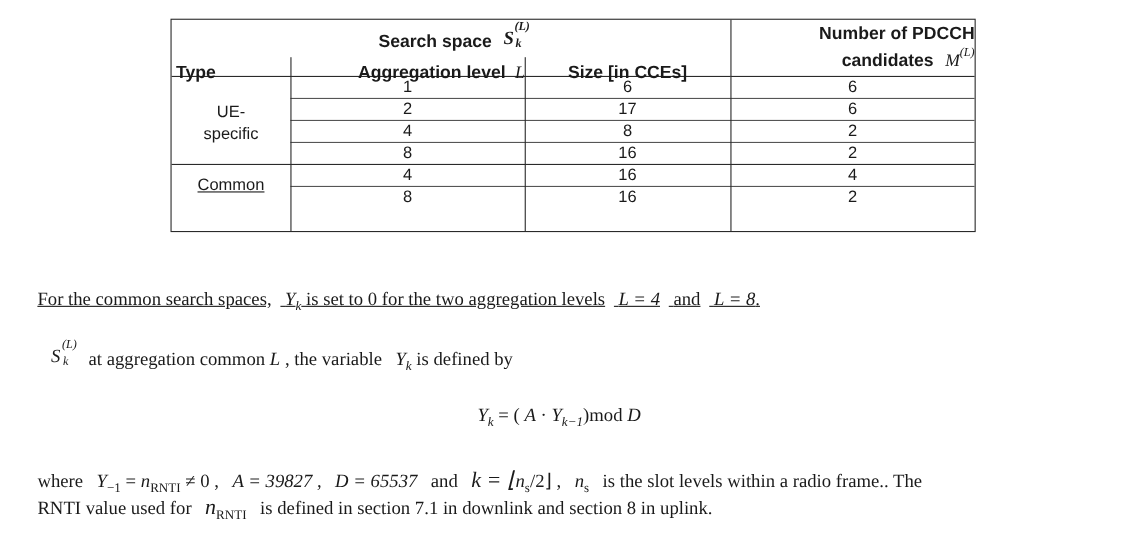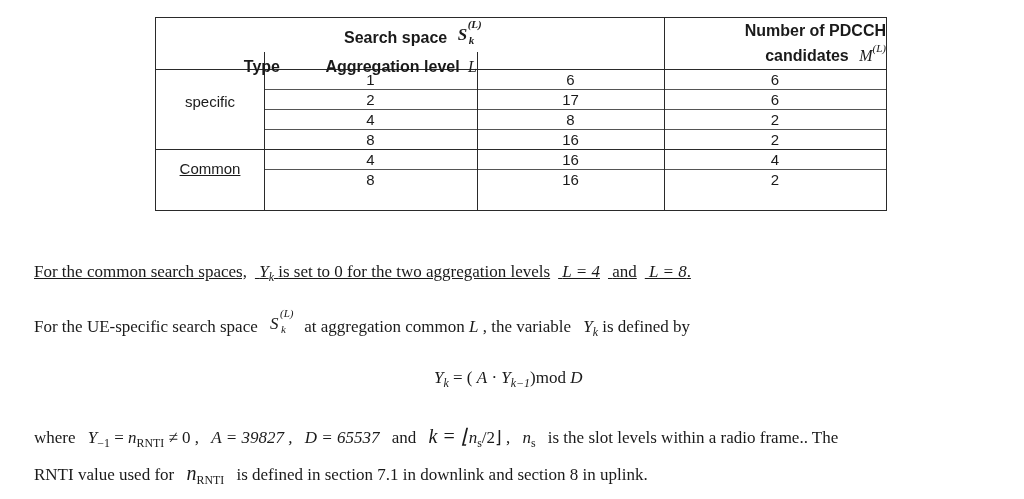--- a/index.html
+++ b/index.html
@@ -52,39 +52,43 @@
 
   <div class="cell hdr" style="left:188px; top:7px; white-space:nowrap;">
     <span>Search space</span>
     <span class="ss" style="margin-left:6px;">
       <span class="base">S</span>
       <span class="sup">(L)</span>
       <span class="sub">k</span>
     </span>
   </div>
 
-  <div class="cell hdr" style="left:16px; top:40px; width:108px; text-align:right;">
+  <div class="cell hdr" style="left:4px; top:40px; width:108px; text-align:left;">
     <span>Type</span>
   </div>
 
   <div class="cell hdr" style="left:108px; top:40px; width:213px; text-align:right; white-space:nowrap;">
     <span>Aggregation level</span>
     <span class="math" style="margin-left:4px;">L</span>
   </div>
 
+  <div class="cell hdr" style="left:321px; top:40px; width:187px; text-align:center; white-space:nowrap;">
+    <span>Size [in CCEs]</span>
+  </div>
 
   <div class="cell hdr" style="left:508px; top:0; width:222px; text-align:right; line-height:25px; padding-top:0;">
     <div>Number of PDCCH</div>
     <div style="white-space:nowrap;">
       <span>candidates</span>
       <span class="math" style="margin-left:6px;">M</span><sup class="math" style="font-size:11px; vertical-align:9px;">(L)</sup>
     </div>
   </div>
 
   <div class="cell" style="left:0; top:74px; width:108px; text-align:center; font-size:15px; line-height:20px;">
+    <div>UE-</div>
     <div>specific</div>
   </div>
   <div class="cell" style="left:0; top:151px; width:108px; text-align:center; font-size:15px; line-height:20px; transform:translateY(-10px);text-decoration:underline;">
     <div>Common</div>
   </div>
 
   <div class="cell num" style="left:108px; top:52px; width:213px;">1</div>
   <div class="cell num" style="left:321px; top:52px; width:187px;">6</div>
   <div class="cell num" style="left:508px; top:52px; width:222px;">6</div>
 
@@ -112,21 +116,21 @@
 <div class="para" style="top:262px;text-decoration:underline;">
   <span>For the common search spaces,</span><span class="sp"></span>
   <span class="it">Y</span><sub class="it">k</sub>
   <span>is set to 0 for the two aggregation levels</span><span class="sp"></span>
   <span class="it">L = 4</span><span class="sp"></span>
   <span>and</span><span class="sp"></span>
   <span class="it">L = 8</span><span>.</span>
 </div>
 
 <div class="para" style="top:314px;">
-  <span>For the UE-specific search space</span><span class="sp"></span>
+  <span class="sp"></span>
   <span class="ss">
     <span class="base">S</span>
     <span class="sup">(L)</span>
     <span class="sub">k</span>
   </span><span class="sp"></span>
   <span>at aggregation common</span>
   <span class="it">L</span>
   <span>, the variable</span><span class="sp"></span>
   <span class="it">Y</span><sub class="it">k</sub>
   <span>is defined by</span>
@@ -141,17 +145,17 @@
   <span>where</span><span class="sp"></span>
   <span class="it">Y</span><sub>−1</sub><span> = </span><span class="it">n</span><sub>RNTI</sub><span> ≠ 0 ,</span><span class="sp"></span>
   <span class="it">A = 39827 ,</span><span class="sp"></span>
   <span class="it">D = 65537</span><span class="sp"></span>
   <span>and</span><span class="sp"></span>
   <span class="it" style="font-size:20px;">k = ⌊</span><span class="it">n</span><sub>s</sub><span>/2⌋ ,</span><span class="sp"></span>
   <span class="it">n</span><sub>s</sub><span class="sp"></span>
   <span>is the slot levels within a radio frame.. The</span>
 </div>
 
-<div class="para" style="top:462px;">
+<div class="para" style="top:450px;">
   <span>RNTI value used for</span><span class="sp"></span>
   <span class="it" style="font-size:20px;">n</span><sub>RNTI</sub><span class="sp"></span>
   <span>is defined in section 7.1 in downlink and section 8 in uplink.</span>
 </div>
 
 </body></html>

